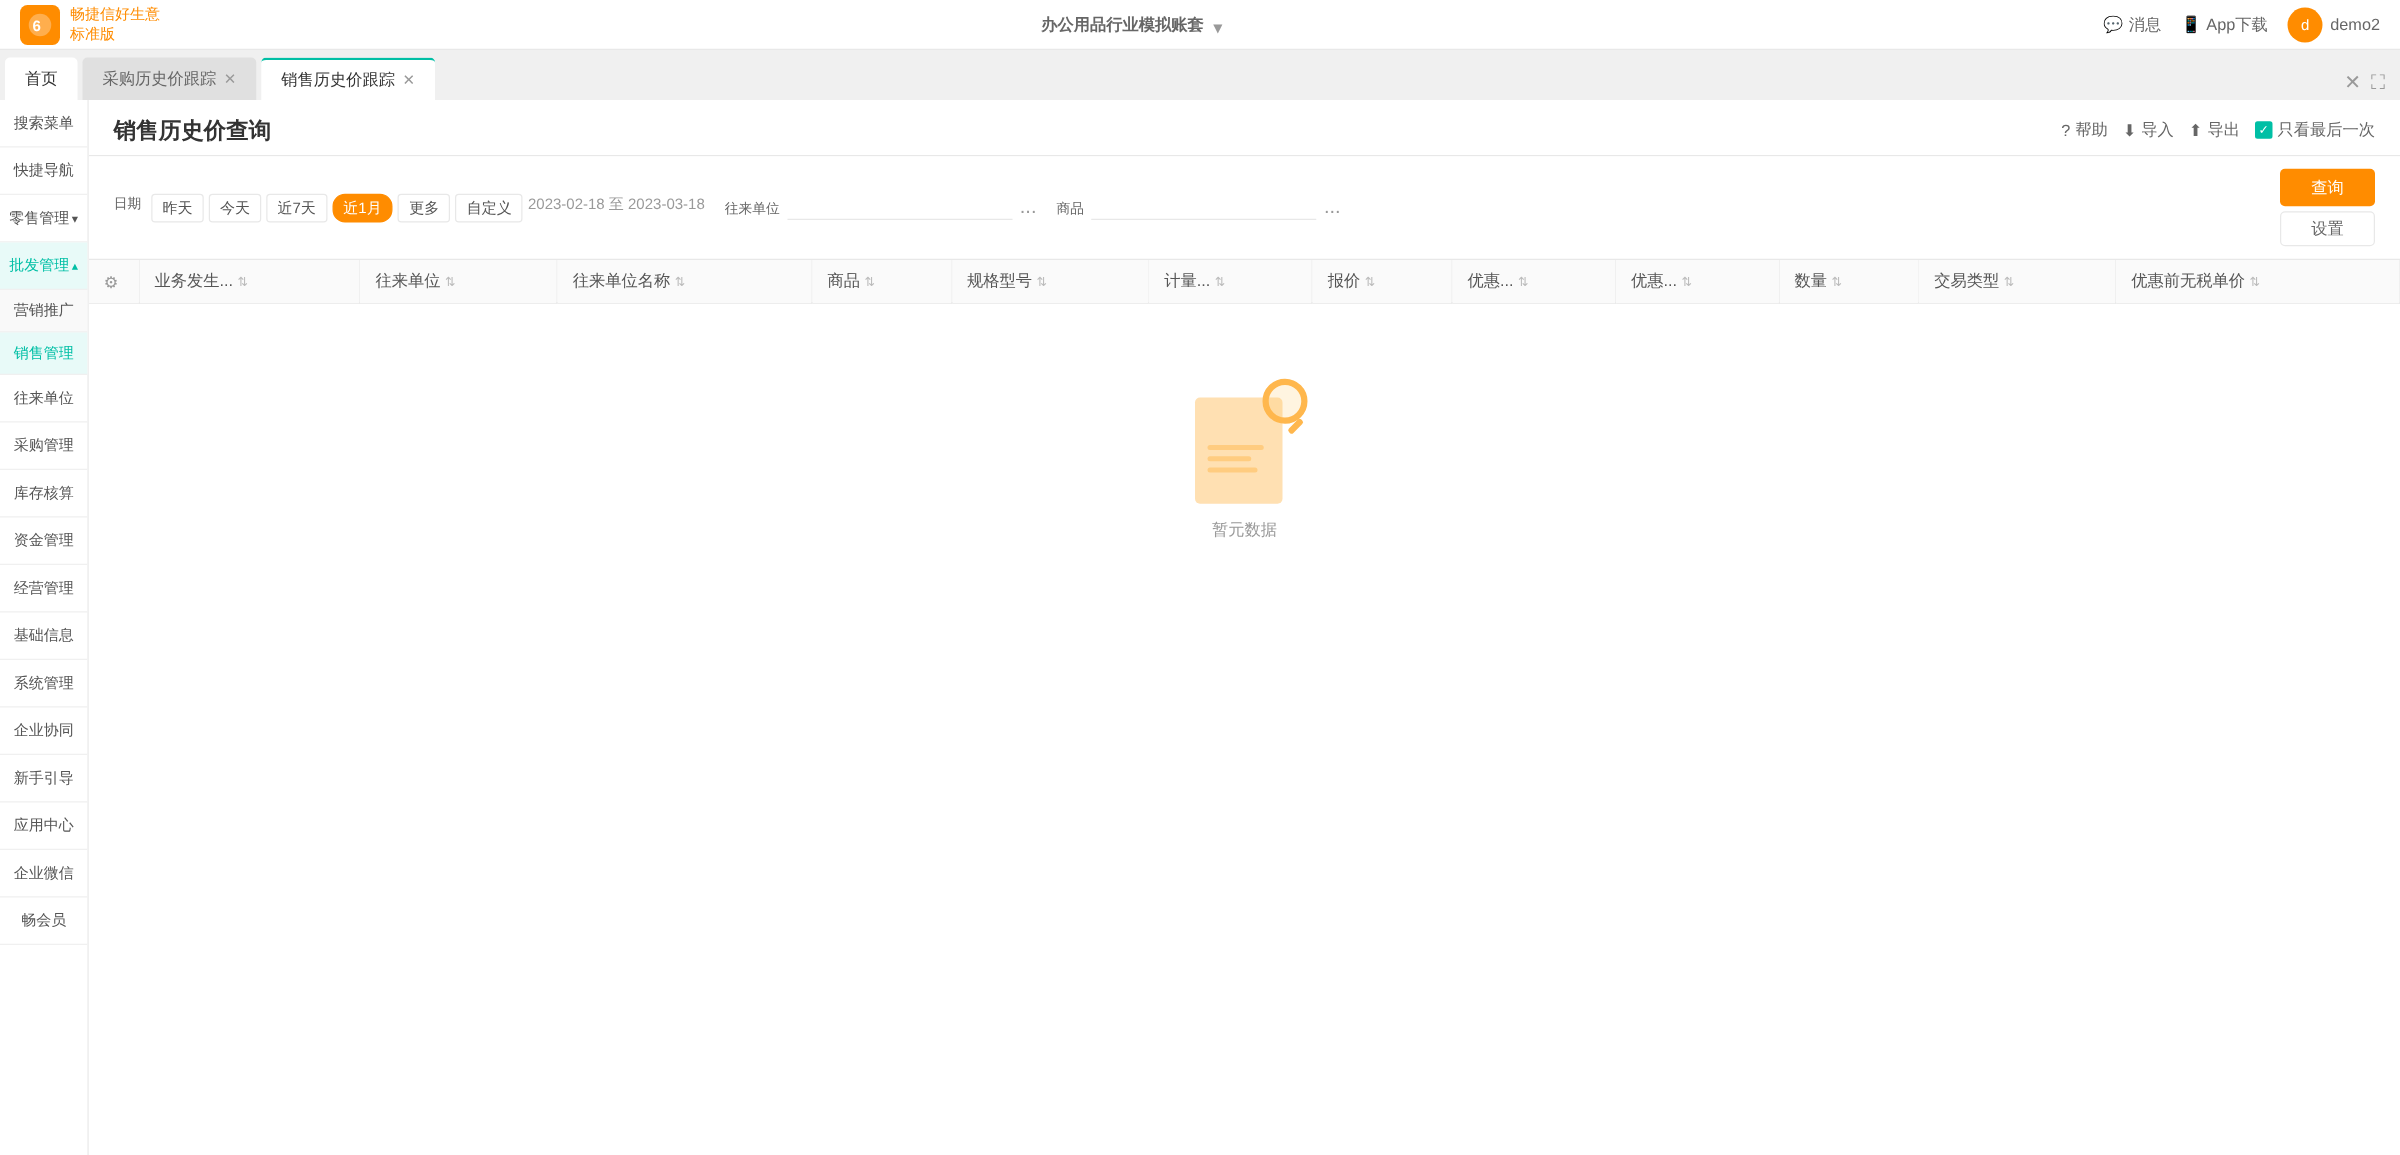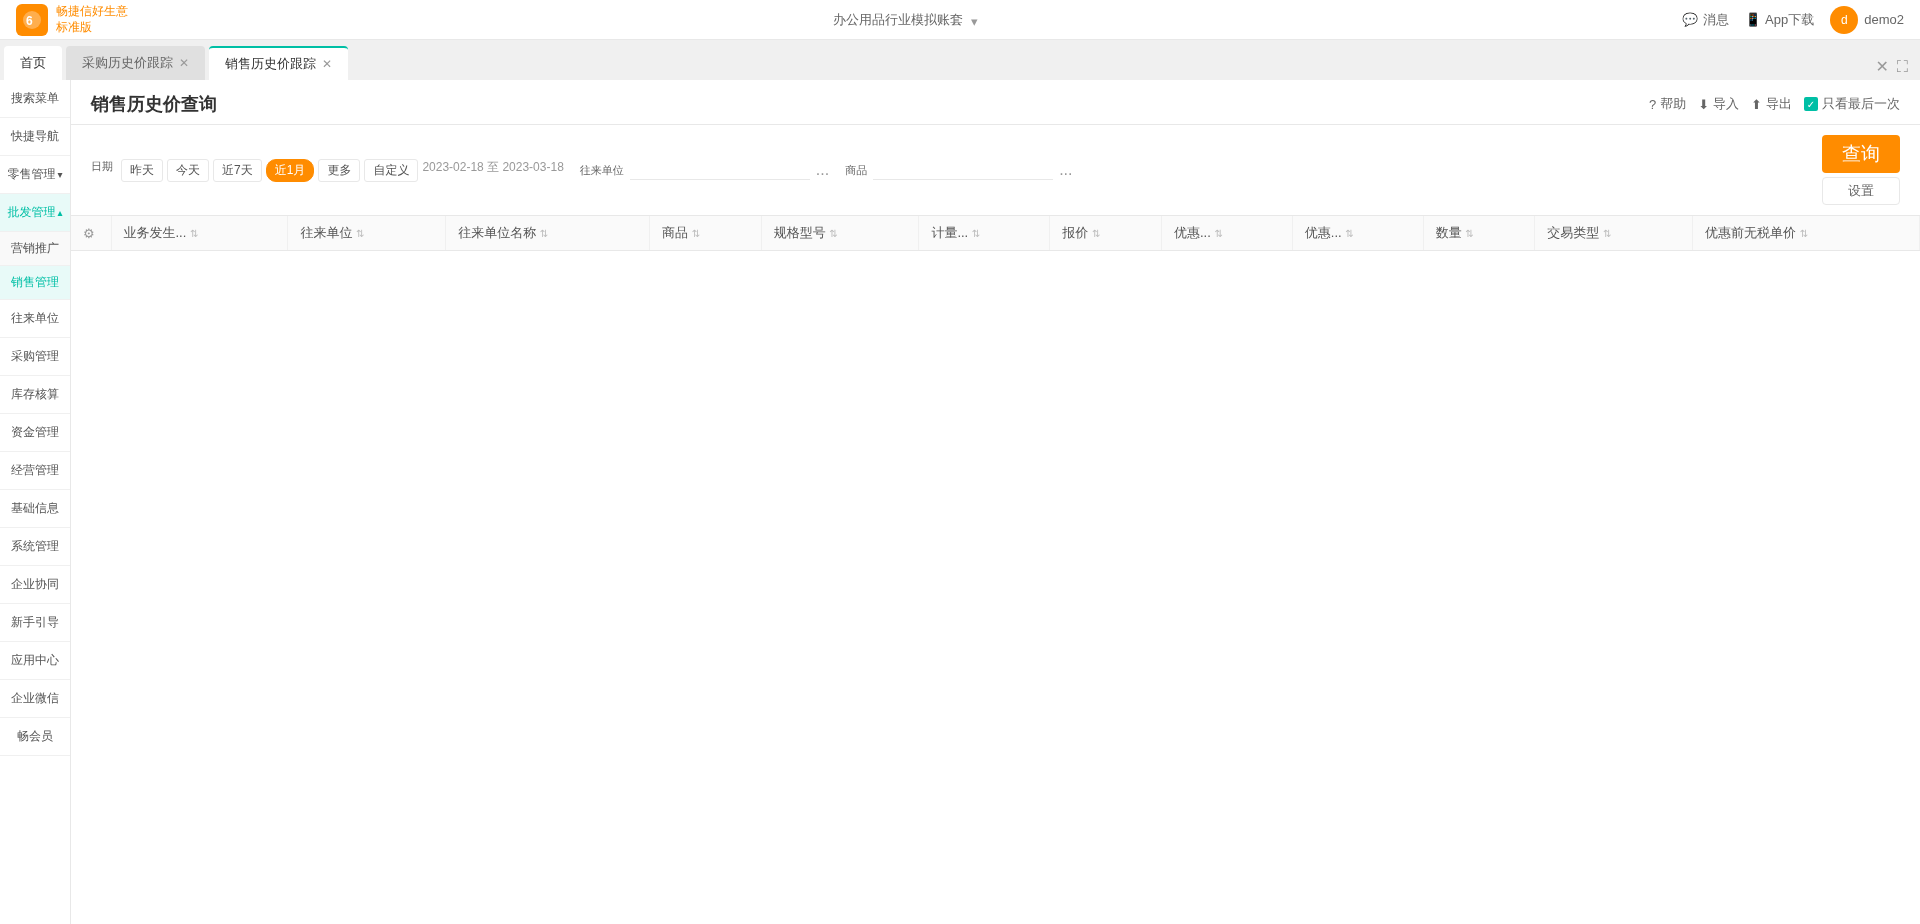--- a/index.html
+++ b/index.html
@@ -3,21 +3,21 @@
   <meta charset="utf-8">
   <style>
     * { margin: 0; padding: 0; box-sizing: border-box; }
     body { font-family: 'Microsoft YaHei', sans-serif; font-size: 13px; background: #f5f5f5; color: #333; width: 1920px; height: 924px; overflow: hidden; display: flex; flex-direction: column; }
 
     
     .topbar { height: 40px; background: #fff; border-bottom: 1px solid #e8e8e8; display: flex; align-items: center; padding: 0 16px; justify-content: space-between; flex-shrink: 0; }
     .topbar-left { display: flex; align-items: center; gap: 8px; }
     .logo-icon { width: 32px; height: 32px; background: #ff8c00; border-radius: 6px; display: flex; align-items: center; justify-content: center; color: #fff; font-size: 16px; font-weight: bold; }
     .logo-text { font-size: 12px; color: #ff8c00; line-height: 1.3; }
-    .topbar-center { display: flex; align-items: flex-end; gap: 8px; color: #666; font-size: 13px; }
+    .topbar-center { display: flex; align-items: flex-end; gap: 8px; color: #666; font-size: 13px; font-weight: bold; }
     .topbar-right { display: flex; align-items: center; gap: 16px; color: #666; font-size: 13px; }
     .topbar-right span { cursor: pointer; display: flex; align-items: center; gap: 4px; }
     .avatar { width: 28px; height: 28px; border-radius: 50%; background: #ff8c00; display: flex; align-items: center; justify-content: center; color: #fff; font-size: 12px; }
 
     
     .tabbar { height: 40px; background: #f0f0f0; display: flex; align-items: flex-end; flex-shrink: 0; }
     .tab { height: 34px; padding: 0 16px; display: flex; align-items: center; gap: 6px; cursor: pointer; font-size: 13px; border-radius: 4px 4px 0 0; background: #e0e0e0; color: #666; margin-left: 4px; }
     .tab.active { background: #fff; color: #333; border-top: 2px solid #00bfa5; }
     .tab .close { color: #999; font-size: 12px; cursor: pointer; }
     .tab-home { background: #fff; color: #333; }
@@ -49,21 +49,21 @@
     
     .filter-bar { background: #fff; padding: 10px 20px; border-bottom: 1px solid #e8e8e8; display: flex; align-items: center; gap: 16px; flex-wrap: wrap; flex-shrink: 0; }
     .filter-item { display: flex; align-items: center; gap: 6px; }
     .filter-label { color: #666; font-size: 11px; white-space: nowrap; }
     .date-btns { display: flex; gap: 4px; flex-wrap: wrap; align-items: center; }
     .date-btn { padding: 2px 8px; border: 1px solid #e8e8e8; border-radius: 3px; cursor: pointer; font-size: 12px; color: #555; background: #fff; }
     .date-btn.active { background: #ff8c00; color: #fff; border-color: #ff8c00; border-radius: 10px; }
     .date-range { font-size: 12px; color: #999; }
     .filter-input { border: none; border-bottom: 1px solid #e8e8e8; outline: none; width: 180px; padding: 2px 4px; font-size: 13px; color: #333; }
     .filter-dots { color: #999; cursor: pointer; font-size: 16px; }
-    .query-btn { background: #ff8c00; color: #fff; border: none; padding: 6px 20px; border-radius: 4px; cursor: pointer; font-size: 19px; }
+    .query-btn { background: #ff8c00; color: #fff; border: none; padding: 6px 20px; border-radius: 4px; cursor: pointer; font-size: 13px; }
     .settings-btn { background: #fff; color: #666; border: 1px solid #e8e8e8; padding: 4px 24px; border-radius: 4px; cursor: pointer; font-size: 13px; }
 
     
     .table-container { flex: 1; overflow: auto; background: #fff; margin: 0; }
     .data-table { width: 100%; border-collapse: collapse; font-size: 13px; }
     .data-table th { background: #fafafa; padding: 8px 12px; text-align: left; border-bottom: 1px solid #e8e8e8; border-right: 1px solid #f0f0f0; color: #555; font-weight: normal; white-space: nowrap; position: relative; cursor: pointer; }
     .sort-arrow { color: #bbb; font-size: 10px; }
     .col-gear { width: 40px; text-align: center; }
     .gear-icon { color: #999; cursor: pointer; }
 
@@ -313,16 +313,28 @@
             <th>
               <span>优惠前无税单价</span>
               <span class="sort-arrow">⇅</span>
             </th>
           </tr>
         </thead>
         <tbody>
         </tbody>
       </table>
 
+      <div class="empty-state">
+        <div class="doc-illustration">
+          <div class="doc-body"></div>
+          <div class="doc-lines">
+            <div class="doc-line"></div>
+            <div class="doc-line" style="width:35px;"></div>
+            <div class="doc-line" style="width:40px;"></div>
+          </div>
+          <div class="doc-magnifier"></div>
+        </div>
+        <div class="empty-text">暂元数据</div>
+      </div>
     </div>
 
   </div>
 </div>
 
 </body></html>

